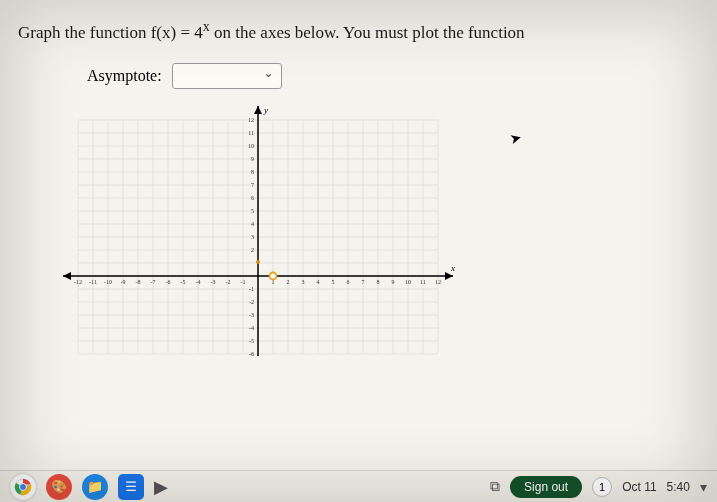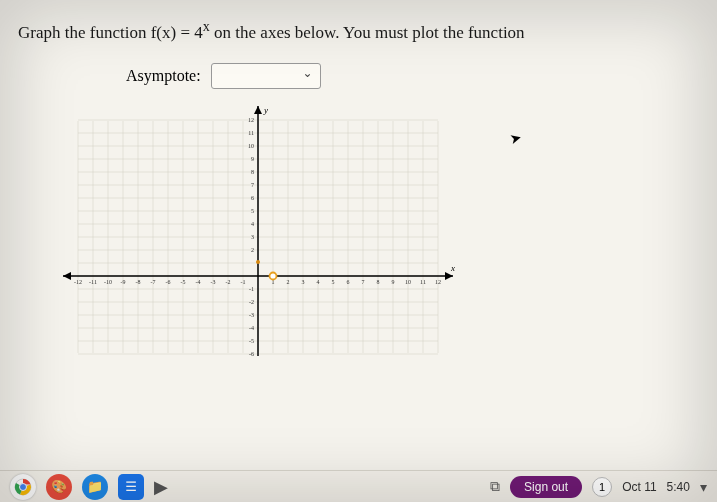--- a/index.html
+++ b/index.html
@@ -1,37 +1,37 @@
 <!DOCTYPE html>
 <html><head>
 <meta charset="utf-8">
 <style>
 * { margin:0; padding:0; box-sizing:border-box; }
 body { font-family: Georgia, 'Times New Roman', serif; background:#e8e6e0; width:717px; height:502px; overflow:hidden; position:relative; }
 .page { background:#f5f3ed; padding:16px 18px 8px 18px; height:470px; position:relative; }
 .question { font-size:17px; line-height:1.5; color:#1a1a1a; margin-bottom:18px; }
 .fn { }
-.asy-row { display:flex; align-items:center; gap:10px; margin-left:108px; margin-bottom:12px; }
+.asy-row { display:flex; align-items:center; gap:10px; margin-left:69px; margin-bottom:12px; }
 .asy-label { font-size:16px; }
 .asy-select { width:110px; height:26px; border:1px solid #999; border-radius:3px; background:#fcfaf4; font-size:12px; padding:0 6px; appearance:none; position:relative; }
 .asy-wrap { position:relative; }
 .asy-wrap::after { content:'⌄'; position:absolute; right:8px; top:3px; font-size:12px; color:#444; pointer-events:none; }
 .chart-wrap { position:relative; width:400px; height:260px; margin-left:40px; }
 svg.grid { position:absolute; left:0; top:0; }
 .cursor { position:absolute; left:510px; top:130px; font-size:14px; color:#000; transform:rotate(-15deg); }
 .taskbar { position:absolute; bottom:0; left:0; right:0; height:32px; background:#f4f1ea; display:flex; align-items:center; padding:0 10px; gap:10px; border-top:1px solid #d8d4cb; font-family:Arial,sans-serif; }
 .tb-icon { width:26px; height:26px; border-radius:50%; display:flex; align-items:center; justify-content:center; font-size:13px; }
 .chrome { background:#fff; box-shadow:0 0 2px #aaa; }
 .red { background:#e74c3c; color:#fff; }
 .files { background:#1e88e5; color:#fff; }
 .hamburger { background:#1a73e8; color:#fff; border-radius:5px; }
 .play { color:#555; font-size:18px; }
 .spacer { flex:1; }
 .sys-ico { font-size:14px; color:#555; }
-.signout { background:#701a75; color:#fff; border:none; border-radius:14px; padding:4px 14px; font-size:12px; }
+.signout { background:#14532d; color:#fff; border:none; border-radius:14px; padding:4px 14px; font-size:12px; }
 .notif { width:20px; height:20px; border-radius:50%; background:#fff; border:1px solid #bbb; display:flex; align-items:center; justify-content:center; font-size:11px; }
 .date, .time { font-size:12px; color:#333; }
 .vignette { pointer-events:none; position:absolute; inset:0; box-shadow: inset 0 0 60px 18px rgba(0,0,0,0.15); }
 </style>
 </head>
 <body>
 
 <div class="page">
   <div class="question">
     <span>Graph the function </span><span class="fn">f(x)</span><span> = </span><span>4</span><sup class="fn">x</sup><span> on the axes below. You must plot the function</span><br>

